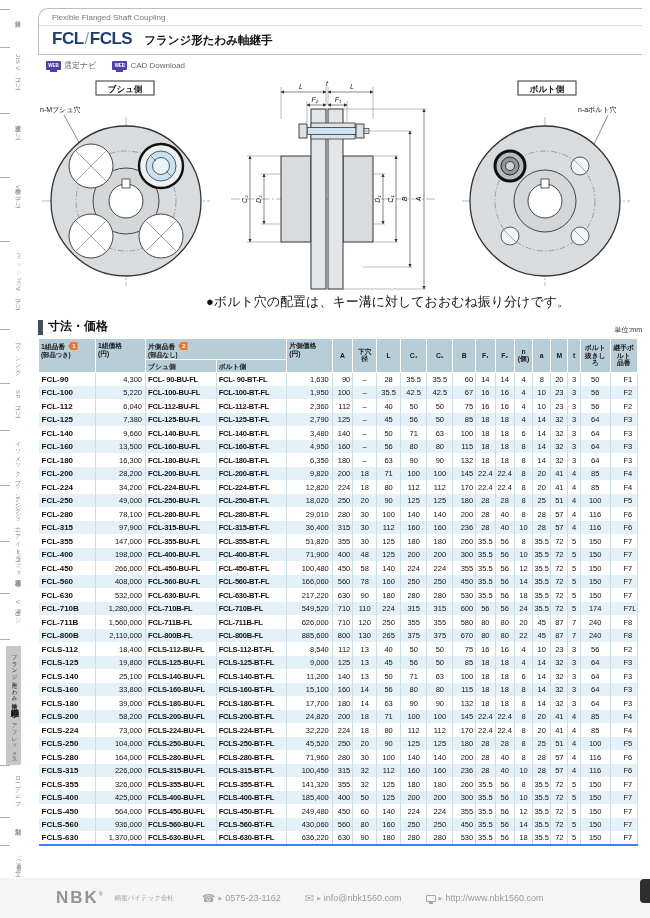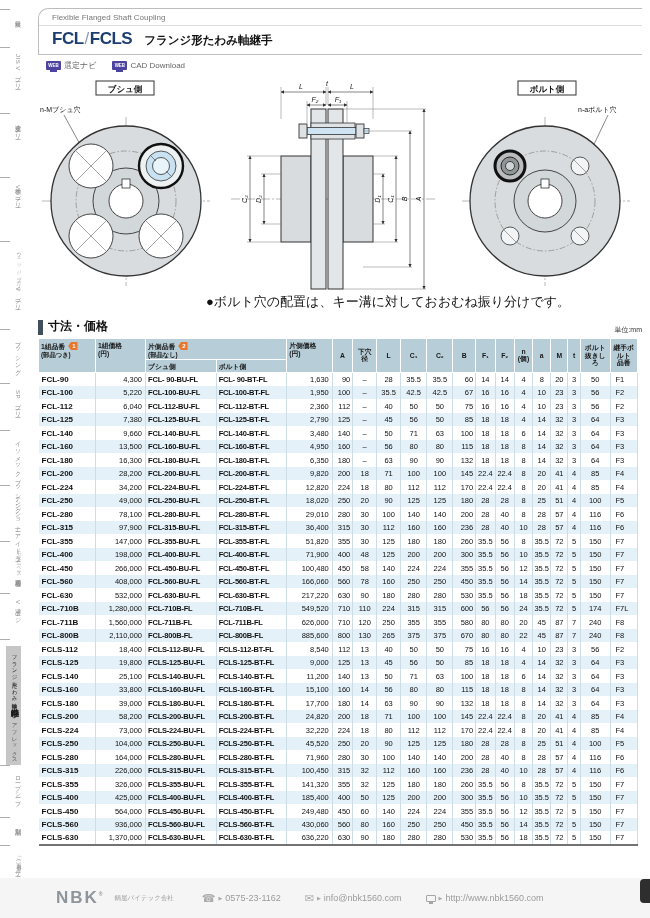--- a/index.html
+++ b/index.html
@@ -33,38 +33,38 @@
   
   #drawings { display:flex; justify-content:space-between; margin-top:8px; height:213px; }
   #diagram-note { font-size:13px; color:#111; margin:1px 0 0 168px; }
   
   .sec-row { display:flex; align-items:flex-end; margin-top:7px; }
   .sec-bar { width:5px; height:15px; background:#3f4f5c; margin-right:5px; }
   .sec-title { font-size:12px; font-weight:bold; color:#111; }
   .unit { margin-left:auto; font-size:7px; color:#333; }
   
   table { border-collapse:collapse; table-layout:fixed; width:600px; margin-top:3px;
-    border-bottom:2px solid #737373; }
+    border-bottom:2px solid #3b82f6; }
   th { background:#b7ced8; font-size:6.8px; color:#161616; font-weight:bold;
     border:1px solid #fff; padding:1px 2px; vertical-align:middle; white-space:pre-line; line-height:1.15; }
   .th-left { text-align:left; vertical-align:top; padding-top:3px; }
   .th-dim { text-align:center; }
   .badge { display:inline-block; background:#e8762c; color:#fff; font-size:6px; font-weight:bold;
     height:8px; line-height:8px; padding:0 2px 0 4px; margin-left:3px; vertical-align:1px;
     clip-path:polygon(0 50%,30% 0,100% 0,100% 100%,30% 100%); }
   .th-sub { font-size:6.3px; font-weight:bold; }
   td { font-size:7.5px; padding:1px 1px; height:13.5px; border-right:1px solid #ccdde6;
     white-space:nowrap; overflow:hidden; color:#111; }
   tr.alt td { background:#e4f1f8; }
   .c0 { font-weight:bold; font-size:8px; text-align:left; padding-left:3px; }
   .c1,.c4 { text-align:right; padding-right:3px; }
   .c2,.c3 { font-weight:bold; text-align:left; padding-left:2px; letter-spacing:-.2px; }
   .c5,.c10 { text-align:right; padding-right:2px; }
   .c6,.c7,.c8,.c9,.c11,.c12,.c13,.c14,.c15,.c16,.c17 { text-align:center; }
-  .c18 { text-align:left; padding-left:5px; }
+  .c18 { text-align:left; padding-left:13px; }
   
   #footer { position:absolute; left:0; top:878px; width:650px; height:40px; background:#f5f5f5; }
   .foot-row { position:absolute; left:56px; top:10px; display:flex; align-items:center; gap:10px; color:#999; }
   .brand { font-size:17px; font-weight:bold; color:#8e959b; letter-spacing:2px; }
   .brand sup { font-size:5px; }
   .company { font-size:6.5px; color:#999; margin-right:18px; }
   .contact { display:flex; align-items:center; gap:3px; font-size:9px; color:#9b9b9b; margin-right:14px; }
   .cicon { font-size:11px; color:#aaa; }
   .tri { font-size:5px; color:#aaa; }
   .monitor { display:inline-block; width:10px; height:7px; border:1.5px solid #a5a5a5; border-radius:1px; position:relative; }

